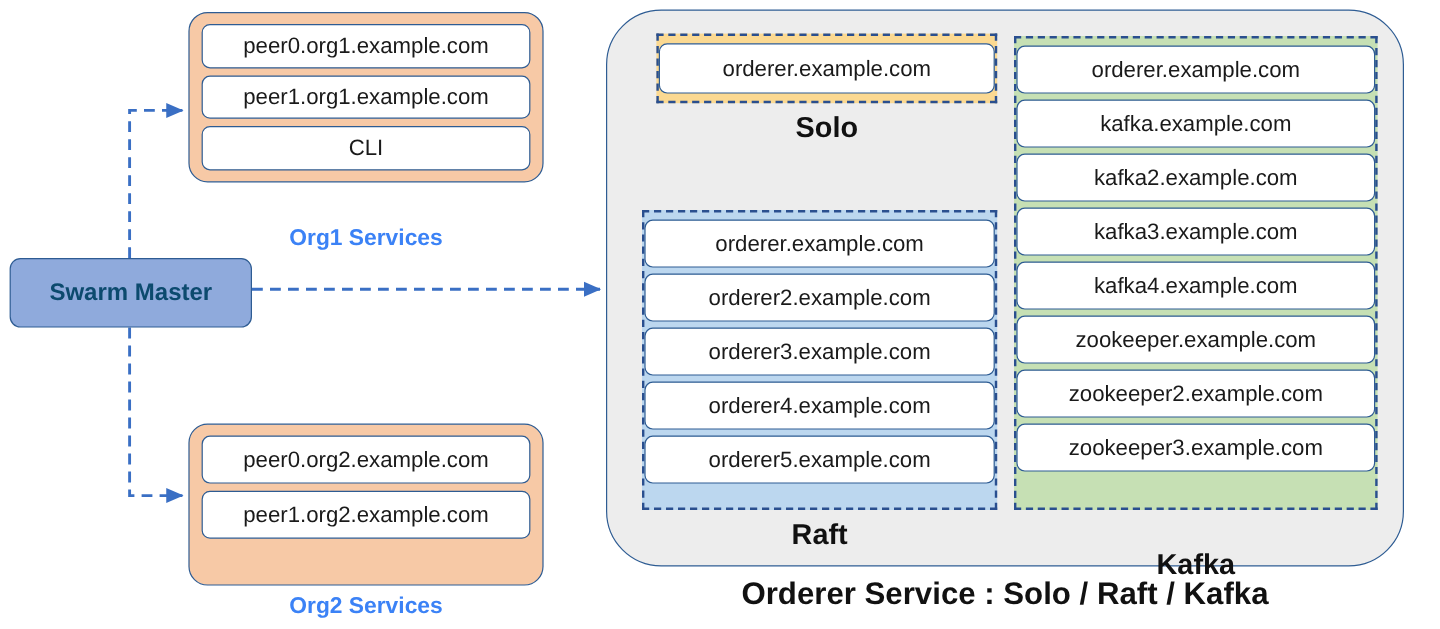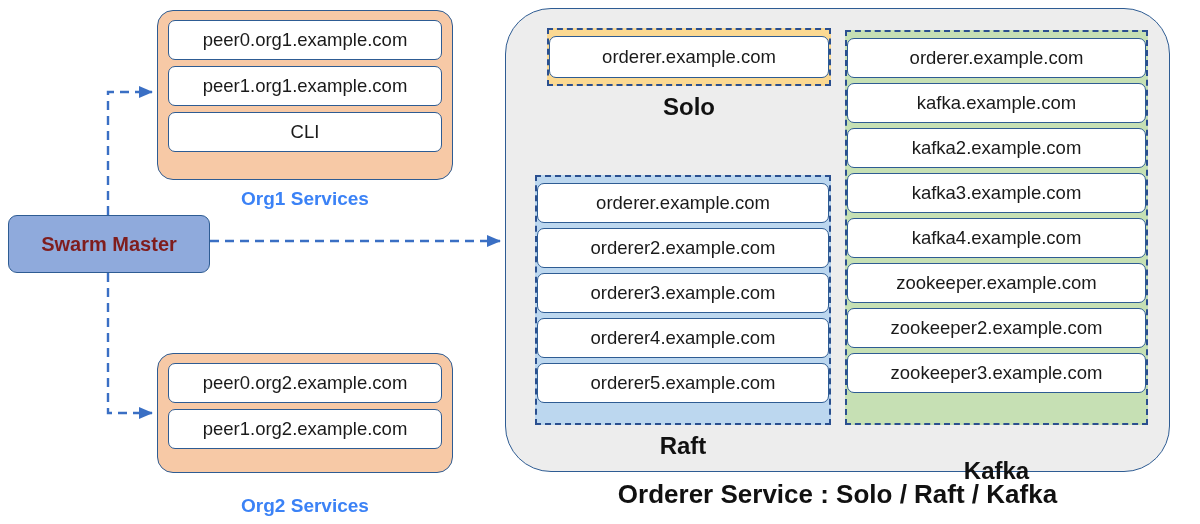--- a/index.html
+++ b/index.html
@@ -40,21 +40,21 @@
     left: 8px;
     top: 215px;
     width: 202px;
     height: 58px;
     background: #8FAADC;
     border: 1.4px solid #2E5C93;
     border-radius: 9px;
     display: flex;
     align-items: center;
     justify-content: center;
-    color: #7f1d1d;
+    color: #0c4a6e;
     font-weight: bold;
     font-size: 20px;
     box-sizing: border-box;
     z-index: 6;
   }
 
   
   .org-group {
     position: absolute;
     background: #F7C9A6;
@@ -62,22 +62,22 @@
     border-radius: 16px;
     box-sizing: border-box;
     padding: 9px 10px;
     display: flex;
     flex-direction: column;
     gap: 6px;
     z-index: 5;
   }
   .org-group .chip { height: 40px; }
 
-  #org1-group { left: 157px; top: 10px;  width: 296px; height: 170px; }
-  #org2-group { left: 157px; top: 353px; width: 296px; height: 120px; }
+  #org1-group { left: 157px; top: 10px;  width: 296px; height: 142px; }
+  #org2-group { left: 157px; top: 353px; width: 296px; height: 135px; }
 
   .group-caption {
     position: absolute;
     font-weight: bold;
     font-size: 19px;
     color: #3b82f6;
     text-align: center;
     z-index: 5;
   }
   #org1-caption { left: 157px; top: 188px; width: 296px; }

